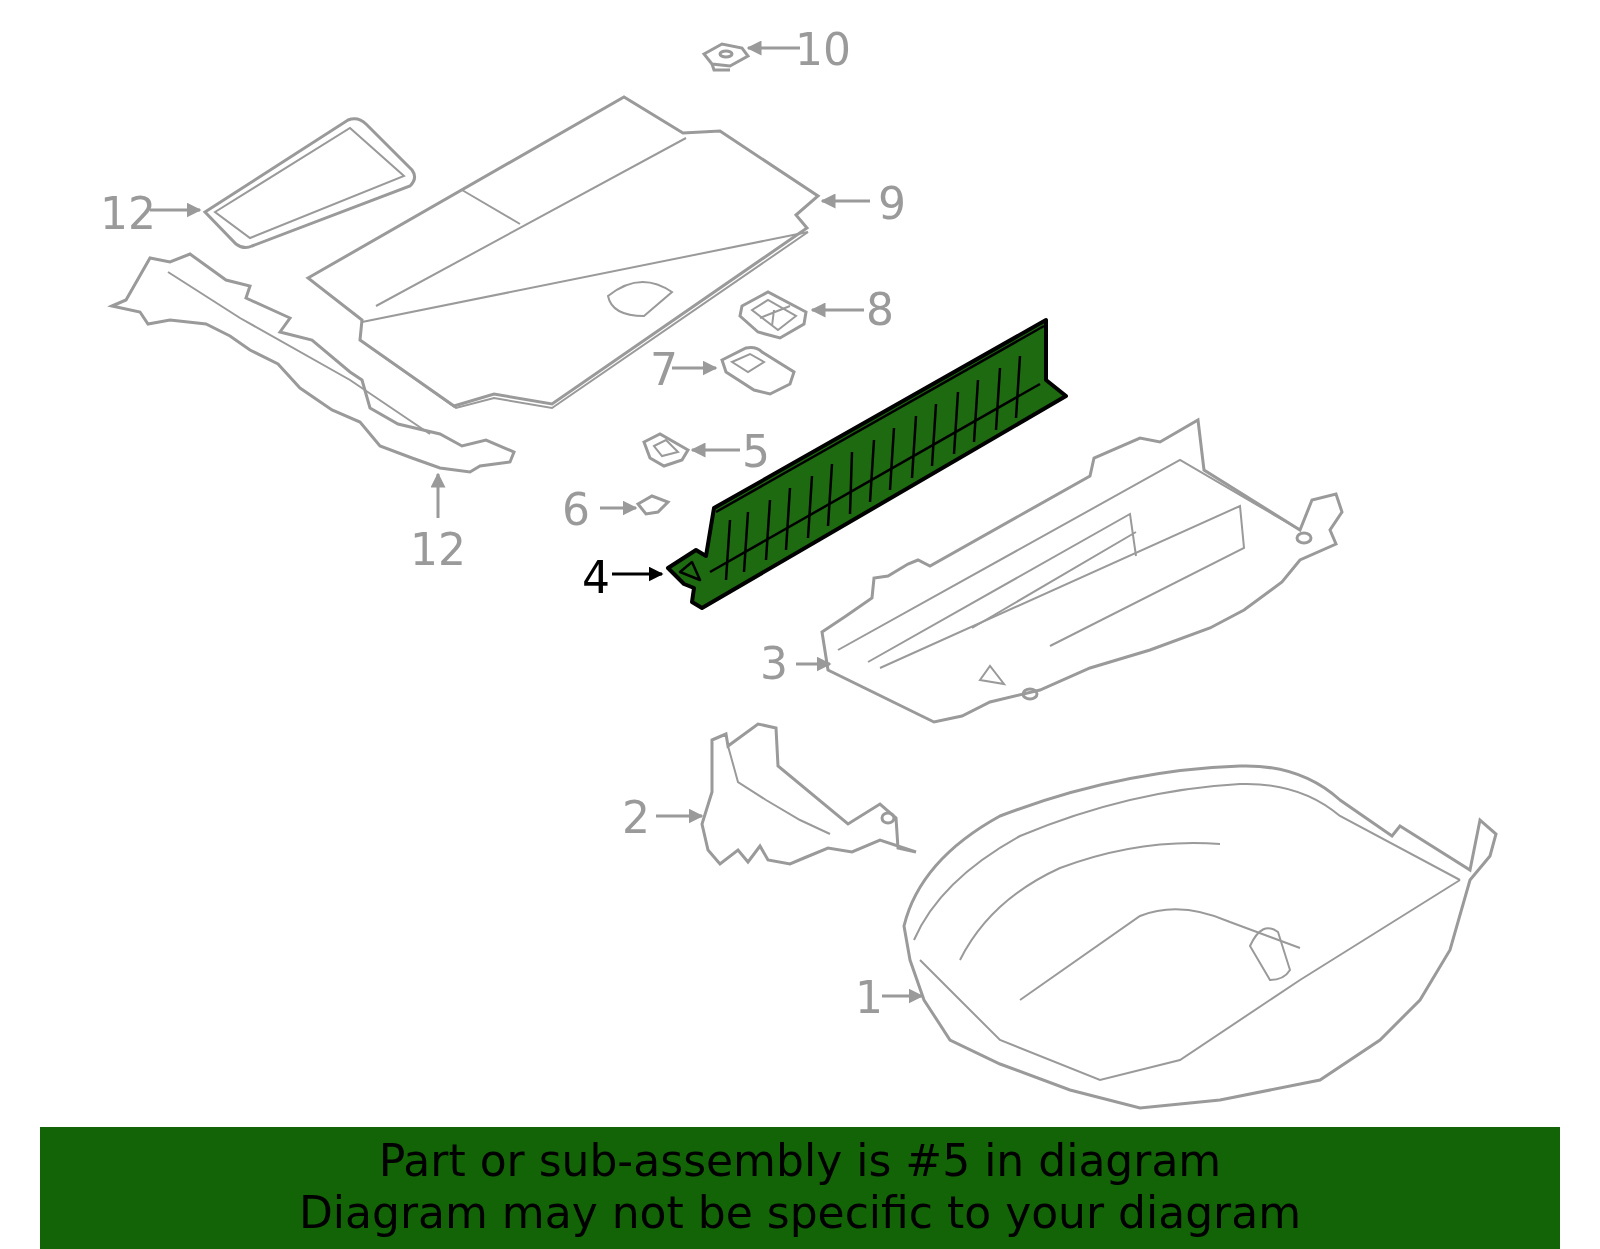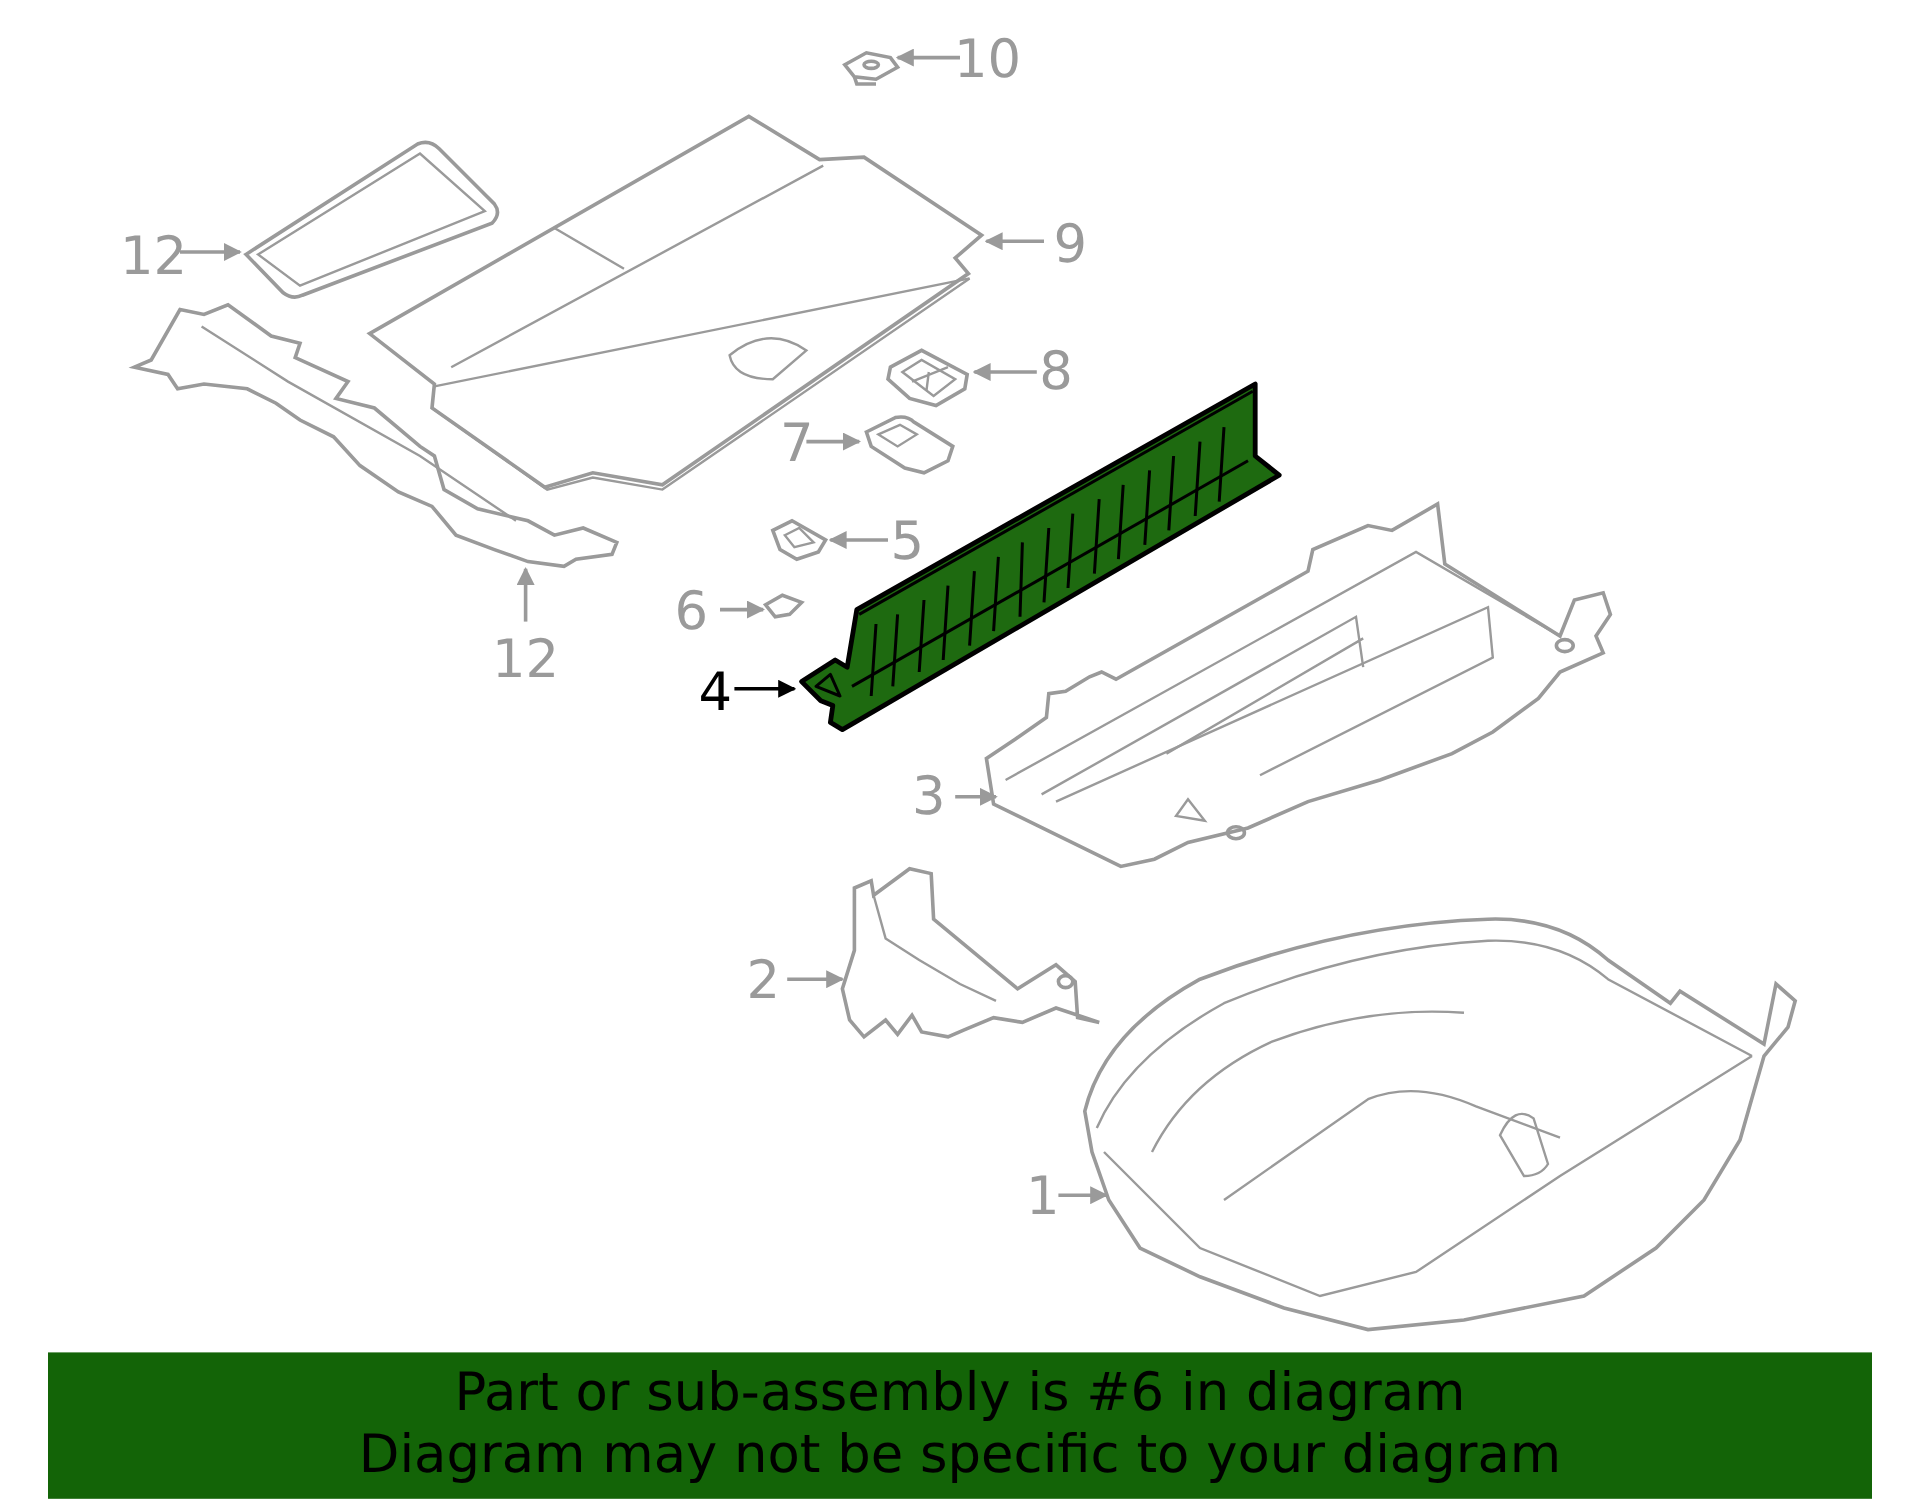--- a/index.html
+++ b/index.html
@@ -122,15 +122,15 @@
 <div class="callout" style="left:650px;top:342px;">7</div>
 <div class="callout" style="left:742px;top:424px;">5</div>
 <div class="callout" style="left:562px;top:482px;">6</div>
 <div class="callout" style="left:410px;top:522px;">12</div>
 <div class="callout active" style="left:582px;top:550px;">4</div>
 <div class="callout" style="left:760px;top:636px;">3</div>
 <div class="callout" style="left:622px;top:790px;">2</div>
 <div class="callout" style="left:855px;top:970px;">1</div>
 
 <div id="banner">
-  <div>Part or sub-assembly is #6 in diagram</div>
+  <div>Part or sub-assembly is #5 in diagram</div>
   <div>Diagram may not be specific to your diagram</div>
 </div>
 
 </body></html>

